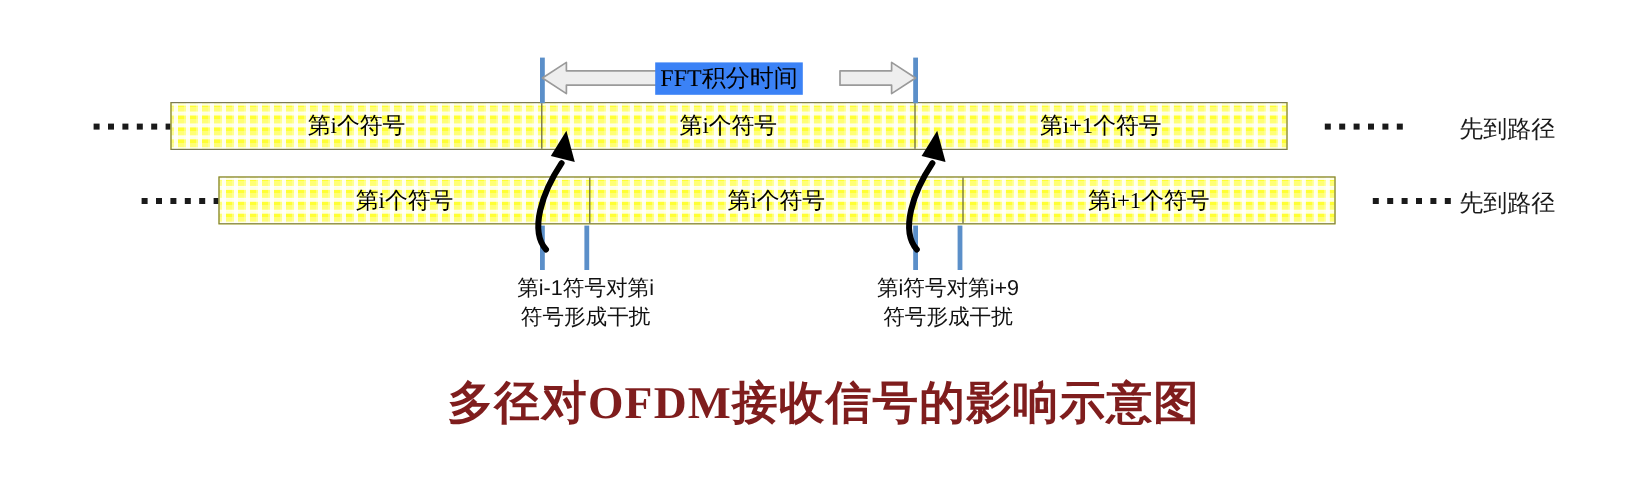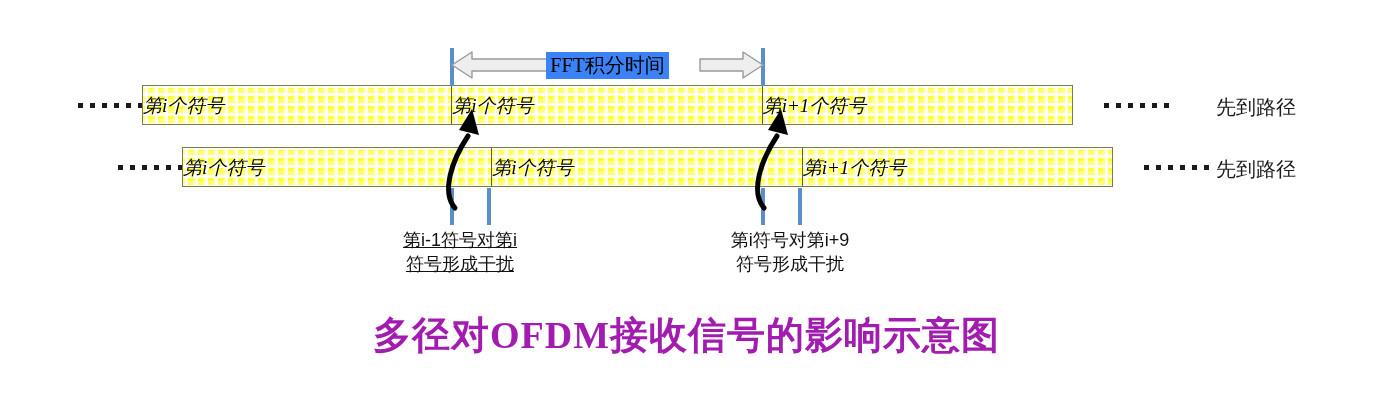--- a/index.html
+++ b/index.html
@@ -45,25 +45,24 @@
         rgba(255,237,0,0.0) 5px, rgba(255,237,0,0.0) 10px),
       repeating-linear-gradient(90deg,
         rgba(255,255,170,0.55) 0px, rgba(255,255,170,0.55) 5px,
         rgba(255,237,0,0.0) 5px, rgba(255,237,0,0.0) 10px);
     background-position: 2px 2px, 2px 2px, 0 0, 0 0;
   }
   .seg {
     position: relative;
     display: flex;
     align-items: center;
-    justify-content: flex-start;
+    justify-content: center;
     height: 100%;
     box-sizing: border-box;
     border-right: 1px solid #5f5f3f;
-    font-style: italic;
   }
   .seg:last-child { border-right: none; }
   .seg-label {
     font-family: "Liberation Serif", serif;
     font-size: 19px;
     color: #000;
     line-height: 1;
     white-space: nowrap;
     position: relative;
     z-index: 2;
@@ -130,21 +129,21 @@
 
   
   #title {
     position: absolute;
     width: 100%;
     text-align: center;
     font-family: "Liberation Serif", serif;
     font-weight: bold;
     font-size: 38px;
     letter-spacing: 1px;
-    color: #a21caf;
+    color: #7f1d1d;
     white-space: nowrap;
   }
 
   svg.overlay {
     position: absolute;
     left: 0; top: 0;
     width: 1373px;
     height: 407px;
     pointer-events: none;
   }
@@ -241,21 +240,21 @@
       <path d="M 455,208 C 441,192 452,160 468,136" fill="none" stroke="#000000" stroke-width="5" stroke-linecap="round"></path>
       <polygon points="472,109 479,135 459,130" fill="#000000"></polygon>
     </g>
 
     <g>
       <path d="M 764,208 C 750,192 761,160 777,136" fill="none" stroke="#000000" stroke-width="5" stroke-linecap="round"></path>
       <polygon points="781,109 788,135 768,130" fill="#000000"></polygon>
     </g>
   </svg>
 
-  <div class="annot" style="left:360px; top:228px; width:200px;text-decoration:underline;">
+  <div class="annot" style="left:388px; top:228px; width:200px;">
     <div>第i-1符号对第i</div>
     <div>符号形成干扰</div>
   </div>
 
   <div class="annot" style="left:690px; top:228px; width:200px;">
     <div>第i符号对第i+9</div>
     <div>符号形成干扰</div>
   </div>
 
   <div id="title" style="left:0; top:310px;">多径对OFDM接收信号的影响示意图</div>

